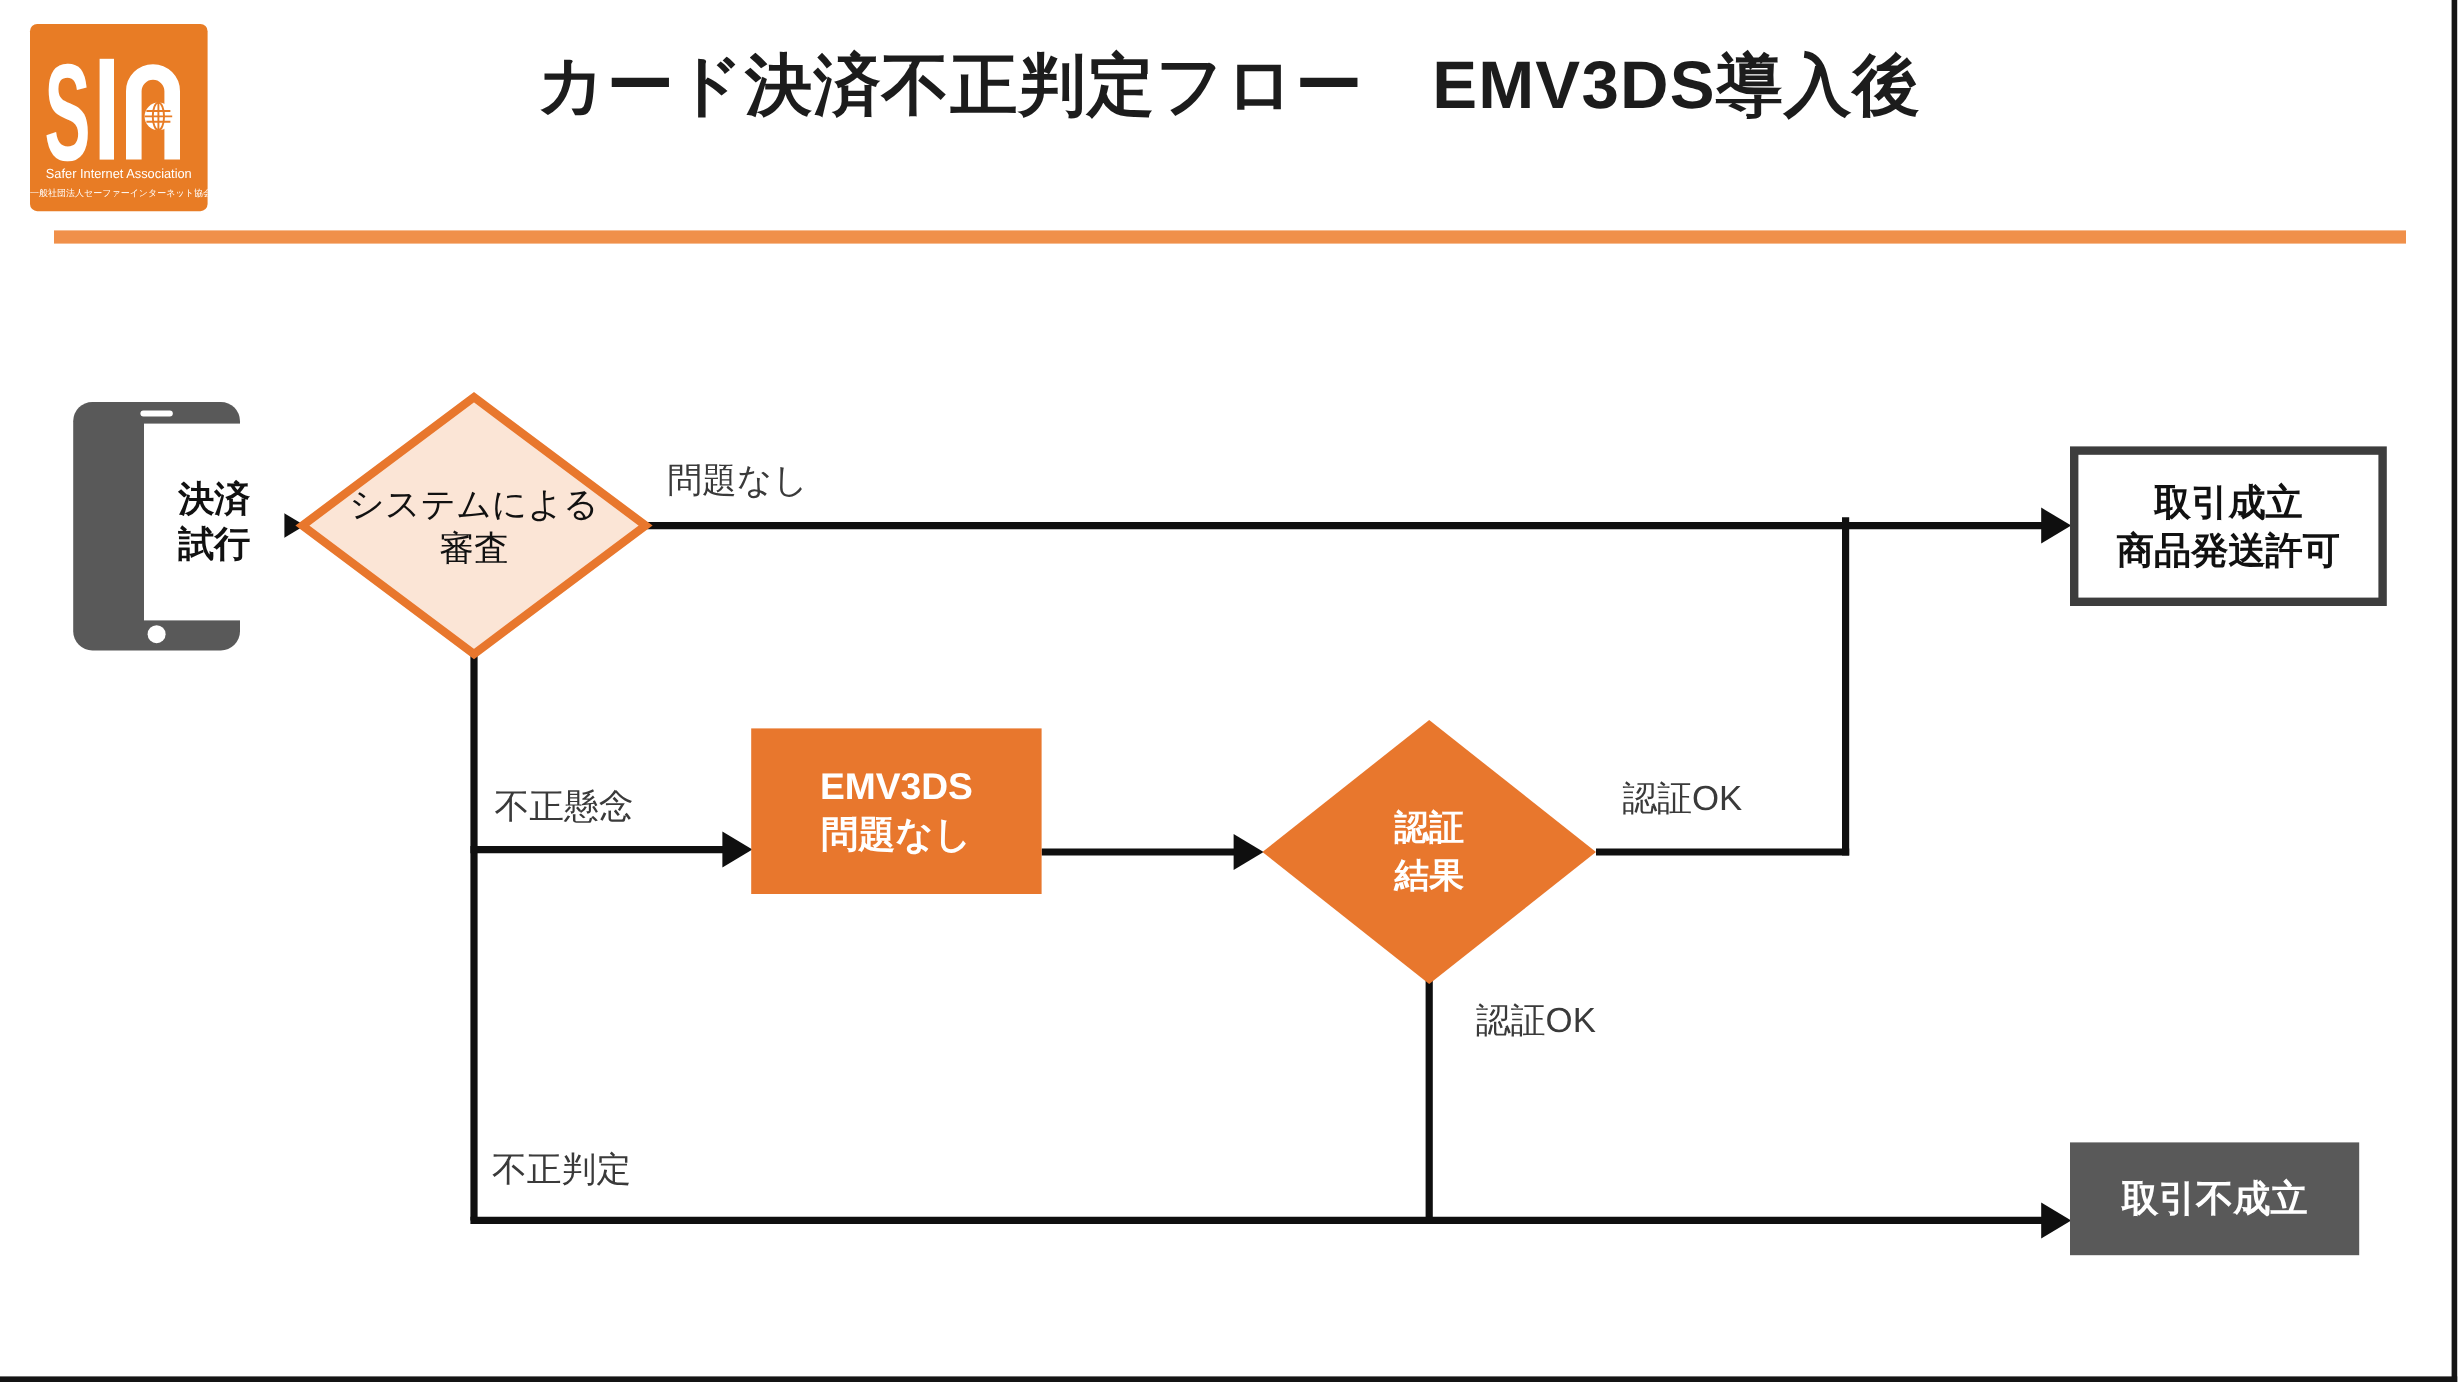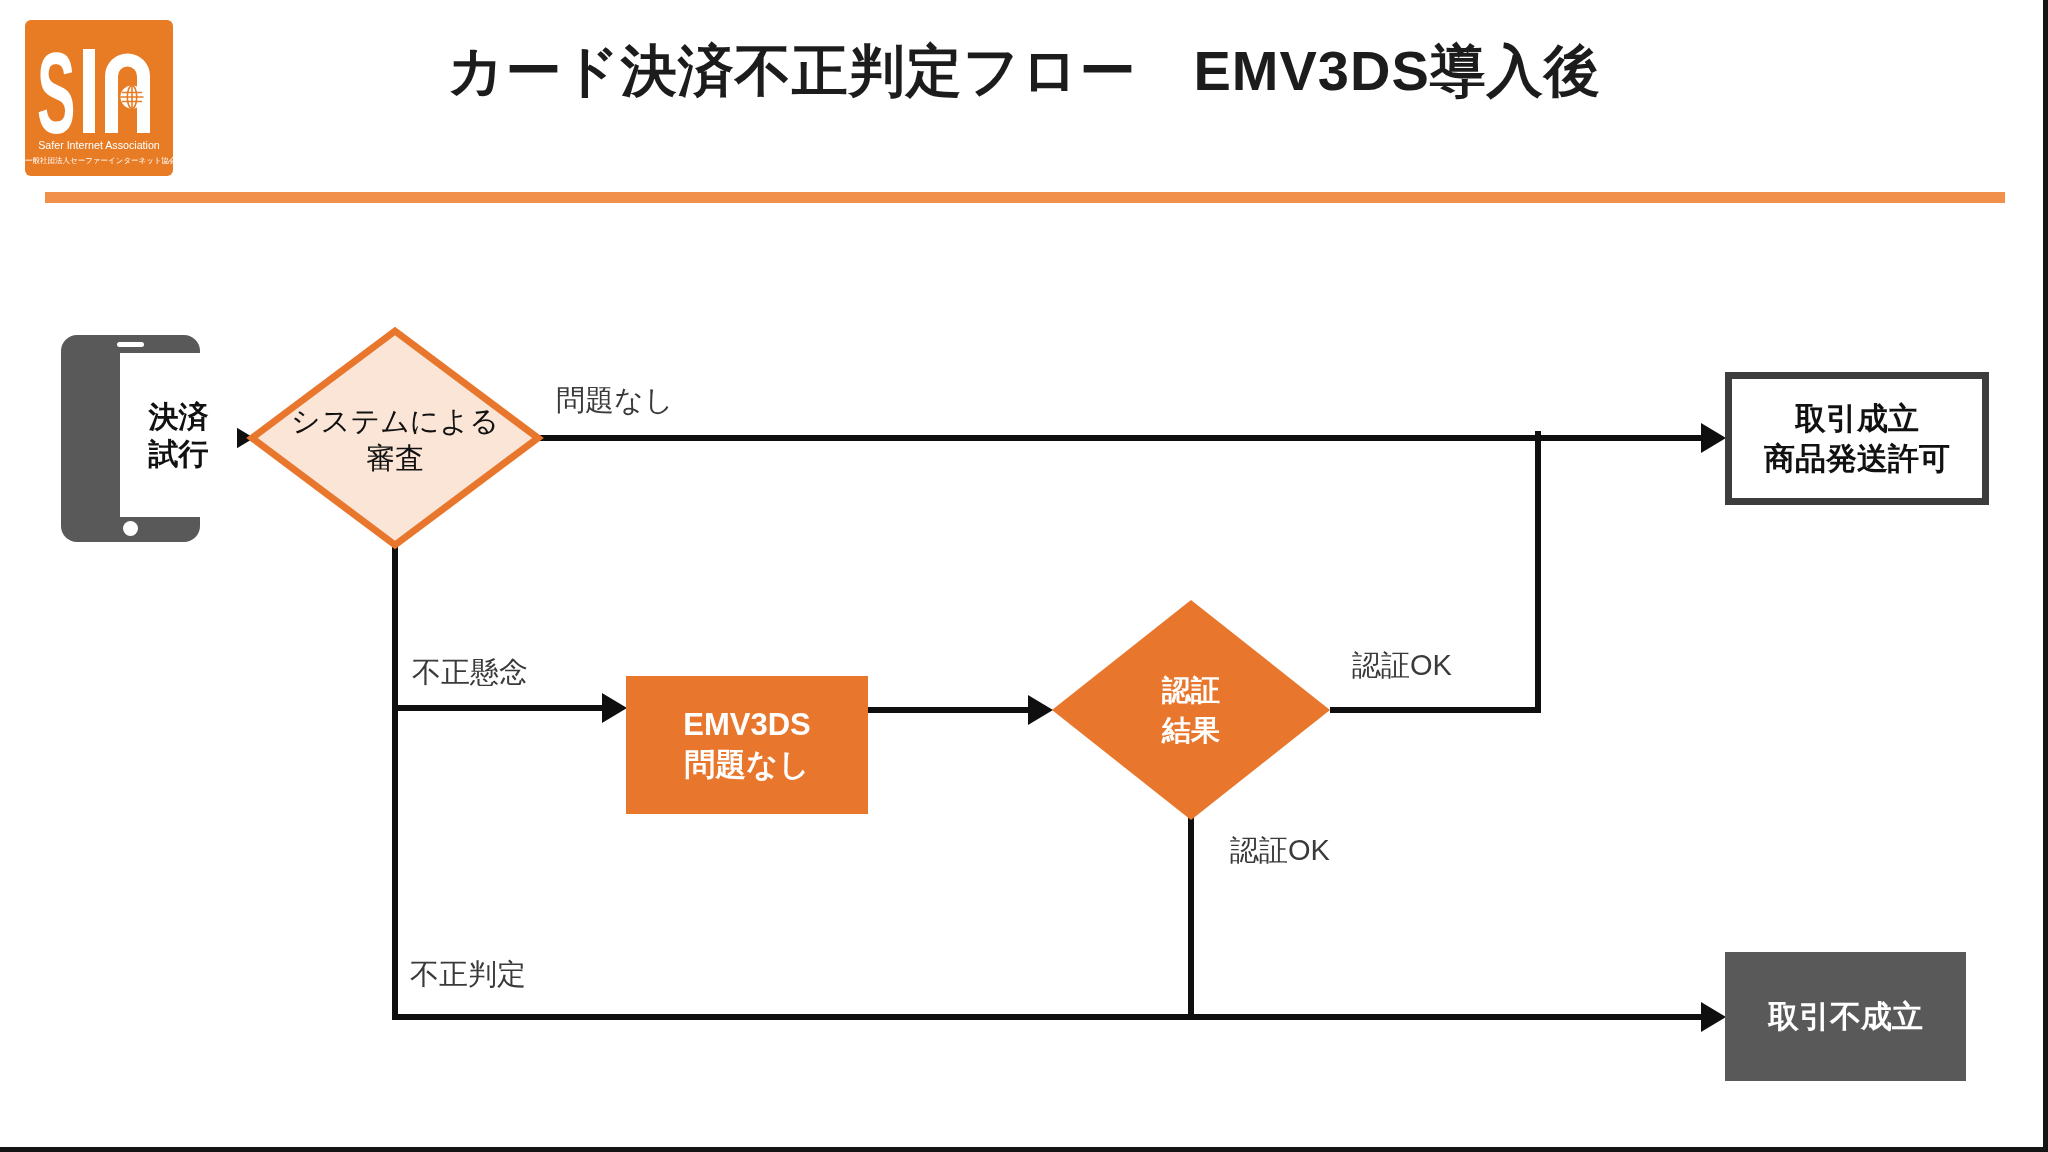--- a/index.html
+++ b/index.html
@@ -29,23 +29,23 @@
   .phone{position:absolute;left:61px;top:335px;width:139px;height:207px;background:#595959;border-radius:16px;}
   .phone-screen{position:absolute;left:11px;top:18px;width:117px;height:164px;background:#ffffff;display:flex;align-items:center;justify-content:center;margin-left:48px;}
   .phone-speaker{position:absolute;left:56px;top:7px;width:27px;height:5px;background:#ffffff;border-radius:3px;}
   .phone-home{position:absolute;left:62px;top:186px;width:15px;height:15px;background:#ffffff;border-radius:50%;}
   .phone-label{font-size:30px;line-height:37px;font-weight:bold;color:#111111;text-align:center;}
 
   
   .node-box{position:absolute;display:flex;align-items:center;justify-content:center;text-align:center;}
   .box-approved{left:1725px;top:372px;width:264px;height:133px;background:#ffffff;border:7px solid #3d3d3d;box-sizing:border-box;}
   .box-approved .box-label{font-size:31px;line-height:40px;font-weight:bold;color:#111111;}
-  .box-emv{left:626px;top:676px;width:242px;height:138px;background:#E8772D;}
+  .box-emv{left:626px;top:607px;width:242px;height:138px;background:#E8772D;}
   .box-emv .box-label{font-size:31px;line-height:40px;font-weight:bold;color:#ffffff;}
-  .box-rejected{left:1725px;top:952px;width:241px;height:129px;background:#595959;}
+  .box-rejected{left:1725px;top:952px;width:241px;height:94px;background:#595959;}
   .box-rejected .box-label{font-size:31px;line-height:40px;font-weight:bold;color:#ffffff;}
 
   
   .diamond-label{position:absolute;display:flex;flex-direction:column;align-items:center;justify-content:center;text-align:center;pointer-events:none;}
   .d1-label{left:260px;top:380px;width:270px;height:120px;font-size:29px;line-height:37px;font-weight:normal;color:#111111;}
   .d2-label{left:1091px;top:648px;width:200px;height:124px;font-size:29px;line-height:40px;font-weight:bold;color:#ffffff;}
 
   
   .edge-label{position:absolute;font-size:29px;font-weight:500;color:#3a3a3a;white-space:nowrap;}
   .lbl-no-problem{left:556px;top:381px;}

